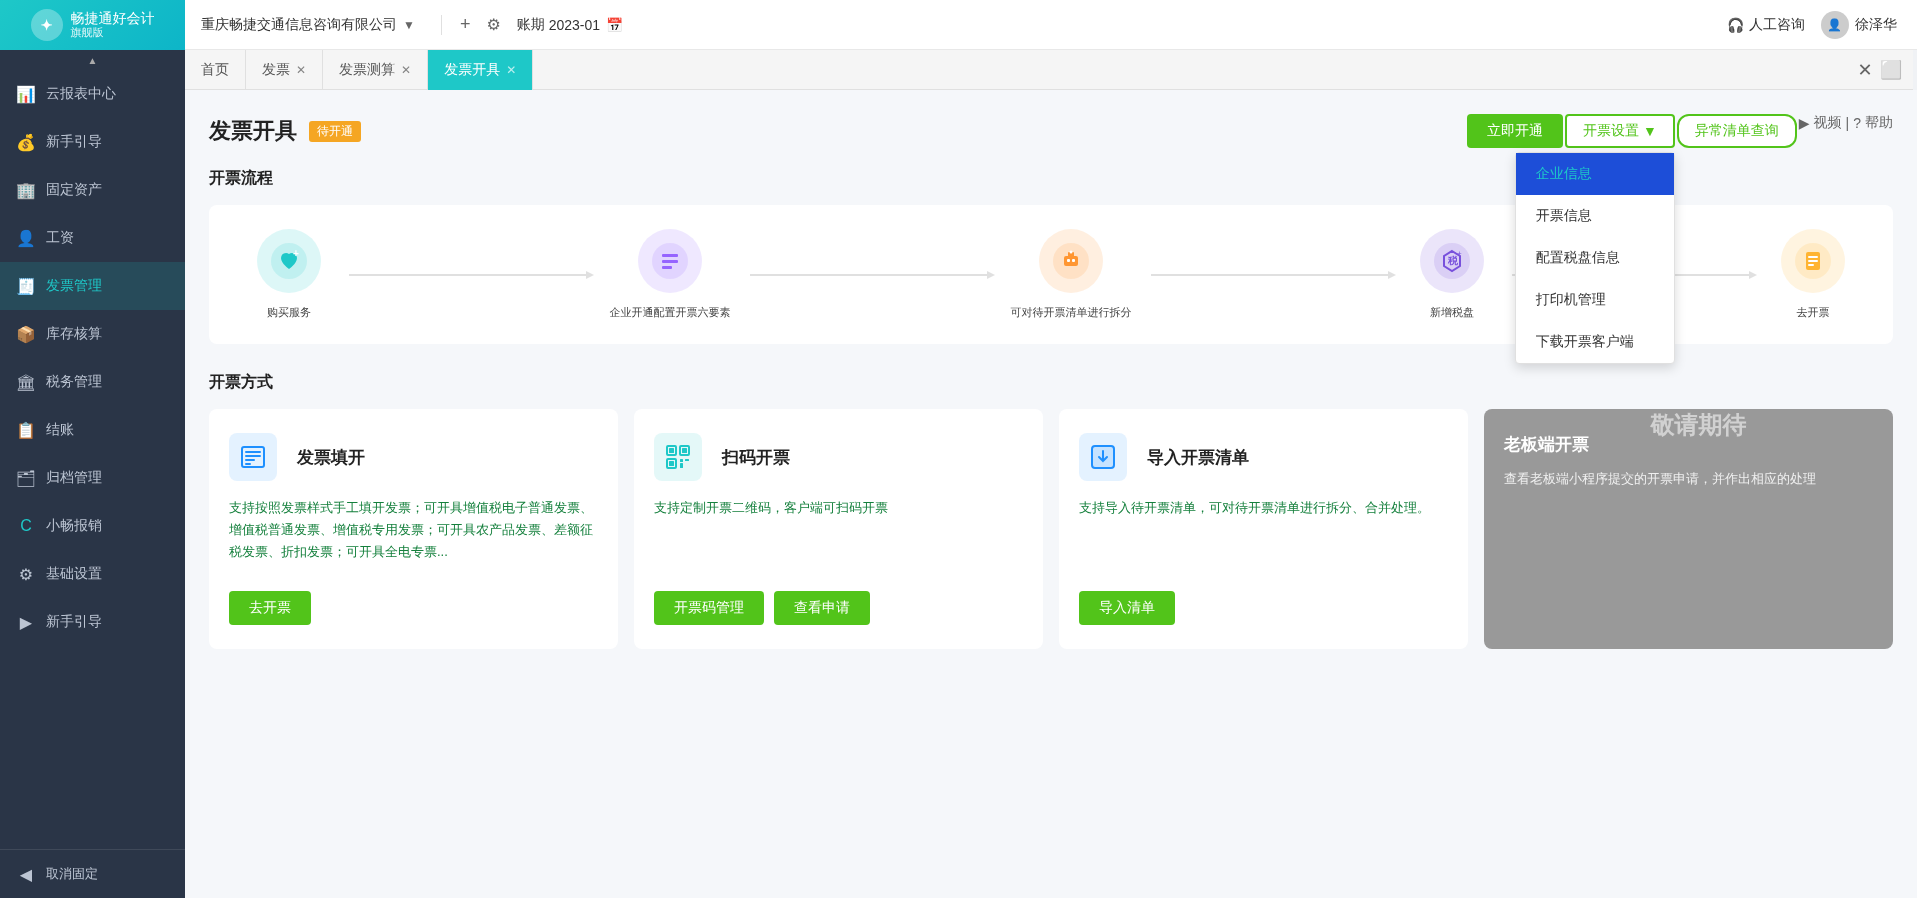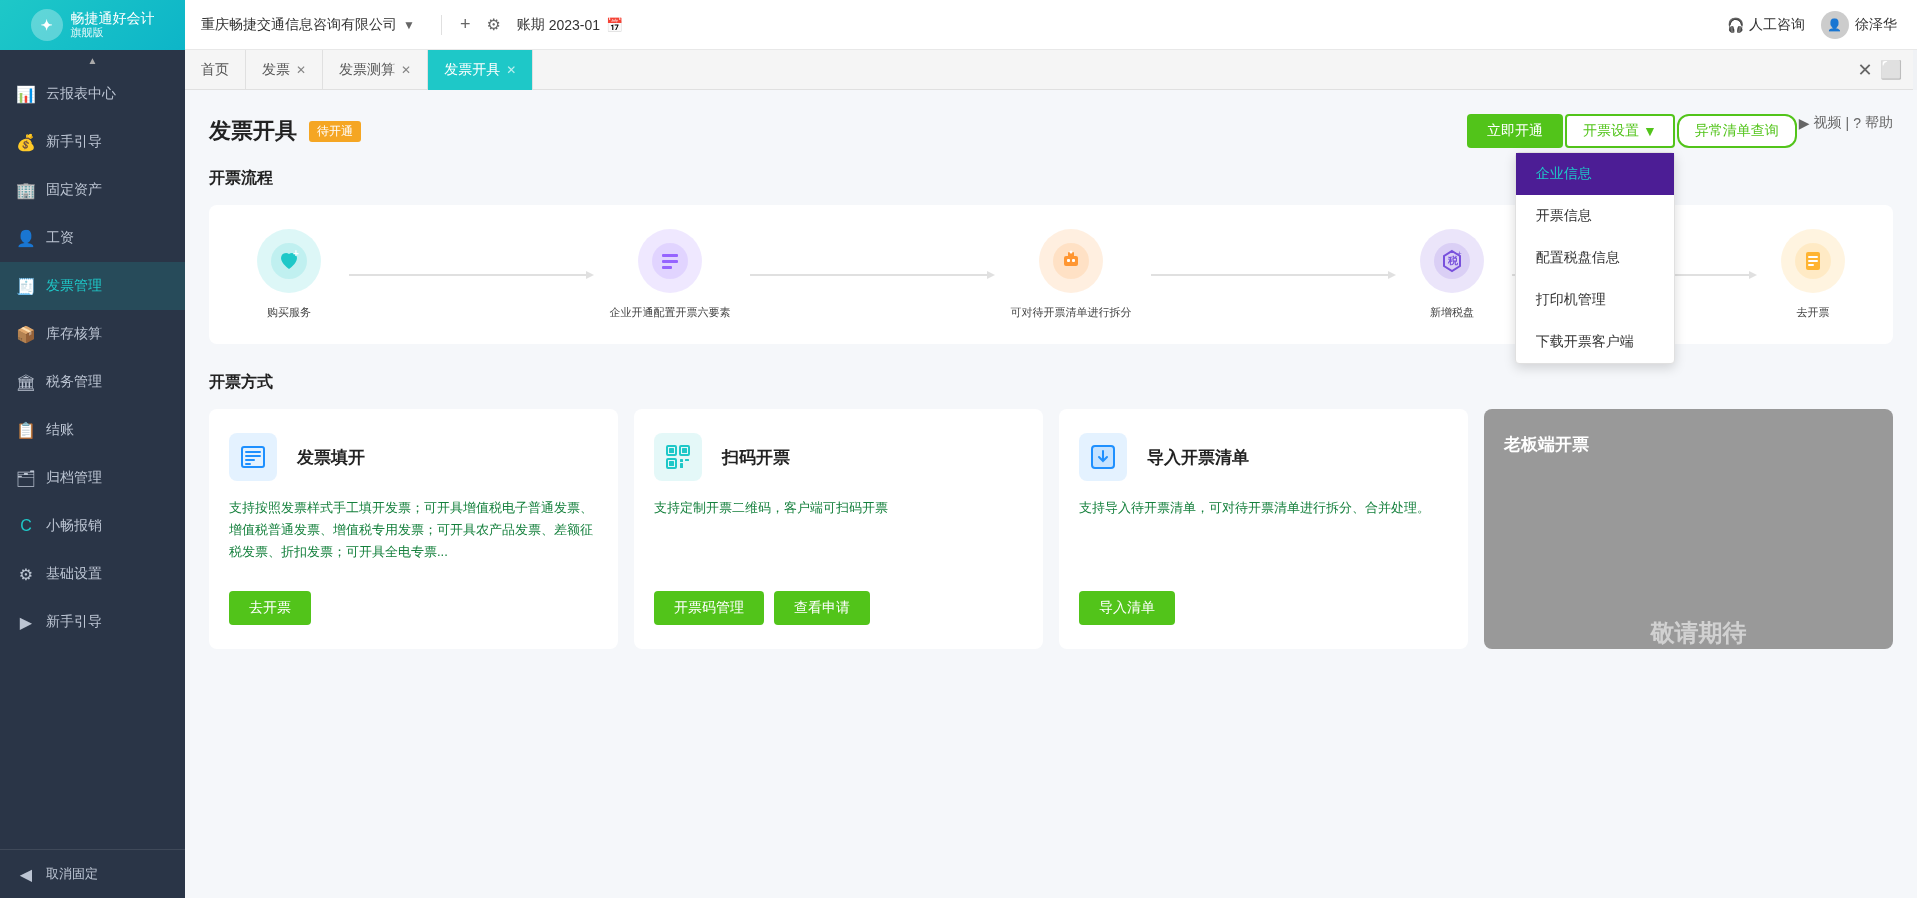--- a/index.html
+++ b/index.html
@@ -185,21 +185,21 @@
       min-width: 160px;
       z-index: 200;
     }
     .dropdown-item {
       padding: 12px 20px;
       font-size: 14px;
       color: #333;
       cursor: pointer;
       white-space: nowrap;
     }
-    .dropdown-item.active { background: #4c1d95; color: #1ec8c8; }
+    .dropdown-item.active { background: #1d4ed8; color: #1ec8c8; }
     .red-arrow {
       position: absolute;
       top: -8px;
       left: 30px;
       width: 0; height: 0;
     }
 
     
     .section { margin-bottom: 28px; }
     .section-title { font-size: 16px; font-weight: bold; color: #222; margin-bottom: 16px; }
@@ -289,21 +289,21 @@
       padding: 24px 20px;
       min-height: 240px;
       display: flex; flex-direction: column;
       justify-content: space-between;
       position: relative;
     }
     .grayed-card .card-title { font-size: 17px; font-weight: bold; color: white; }
     .grayed-card .card-desc { font-size: 13px; color: rgba(255,255,255,0.85); line-height: 1.7; margin-top: 12px; }
     .grayed-overlay {
       position: absolute; inset: 0;
-      display: flex; align-items: flex-end; justify-content: center;
+      display: flex; align-items: flex-start; justify-content: center;
       font-size: 20px; font-weight: bold; color: rgba(255,255,255,0.6);
       pointer-events: none;
       padding-left: 20px;
     }
   </style>
 </head>
 <body>
 
 <div class="top-header">
   <div class="logo-area">
@@ -590,20 +590,21 @@
           </div>
           <span class="method-title">导入开票清单</span>
         </div>
         <div class="method-desc">支持导入待开票清单，可对待开票清单进行拆分、合并处理。</div>
         <button class="method-btn">导入清单</button>
       </div>
 
       <div class="grayed-card">
         <div>
           <div class="card-title">老板端开票</div>
+          <div class="card-desc">查看老板端小程序提交的开票申请，并作出相应的处理</div>
         </div>
         <div class="grayed-overlay">
           <span style="font-size:24px; font-weight:bold; color:rgba(255,255,255,0.55);">敬请期待</span>
         </div>
       </div>
 
     </div>
   </div>
 </div>
 

